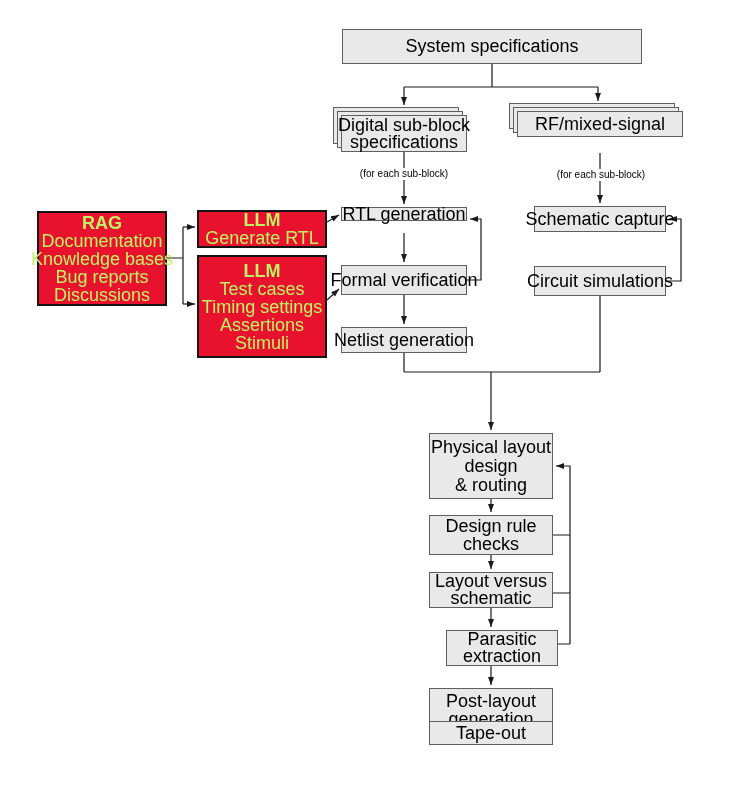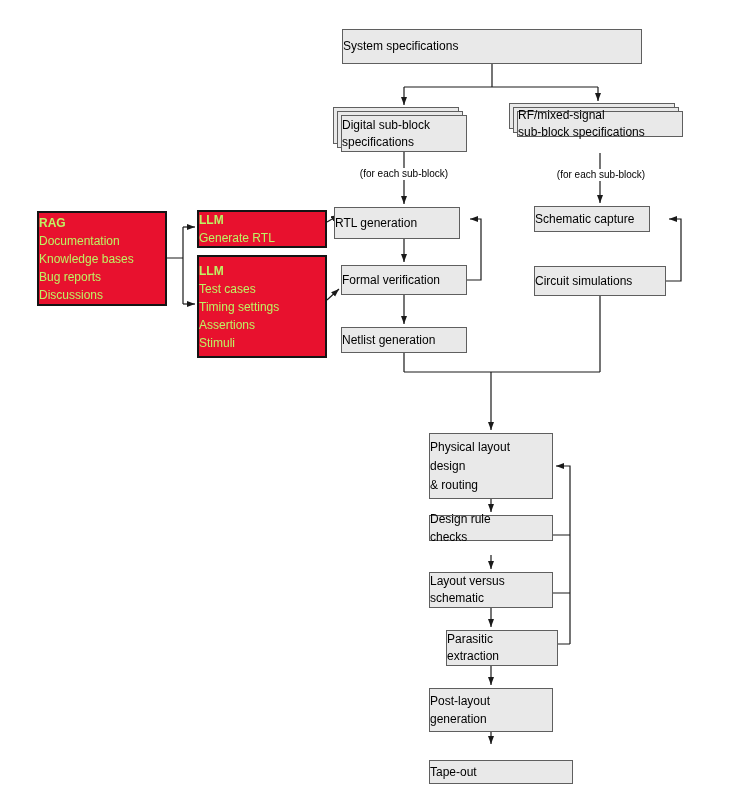--- a/index.html
+++ b/index.html
@@ -4,22 +4,22 @@
 <style>
   html,body{margin:0;padding:0;background:#ffffff;}
   .canvas{
     position:relative;width:750px;height:786px;background:#ffffff;
     font-family:"Liberation Sans", sans-serif;color:#000;overflow:hidden;
   }
   .wires{position:absolute;left:0;top:0;width:750px;height:786px;}
   .box{
     position:absolute;box-sizing:border-box;
     background:#e9e9e9;border:1.5px solid #5f5f5f;
-    display:flex;flex-direction:column;align-items:flex-start;justify-content:center;
-    font-size:12px;line-height:17px;text-align:center;
+    display:flex;flex-direction:column;align-items:center;justify-content:center;
+    font-size:18px;line-height:17px;text-align:center;
   }
   .box > div{white-space:nowrap;}
   .red{
     background:#e8112e;border:2px solid #141414;color:#bef264;
   }
   .red .title{font-weight:bold;}
   .stack{position:absolute;}
   .stack .layer{
     position:absolute;left:0;top:0;right:0;bottom:0;box-sizing:border-box;
     background:#e9e9e9;border:1.5px solid #5f5f5f;
@@ -83,21 +83,20 @@
       <div>Digital sub-block</div>
       <div>specifications</div>
     </div>
   </div>
 
   <div class="stack" style="left:517px;top:111px;width:166px;height:26px">
     <div class="layer l2"></div>
     <div class="layer l1"></div>
     <div class="box front">
       <div>RF/mixed-signal</div>
-      <div>sub-block specifications</div>
     </div>
   </div>
 
   <div class="note" style="left:404px;top:168px">(for each sub-block)</div>
   <div class="note" style="left:601px;top:169px">(for each sub-block)</div>
 
   <div class="box red" style="left:37px;top:211px;width:130px;height:95px;line-height:18px">
     <div class="title">RAG</div>
     <div>Documentation</div>
     <div>Knowledge bases</div>
@@ -111,63 +110,63 @@
   </div>
 
   <div class="box red" style="left:197px;top:255px;width:130px;height:103px;line-height:18px">
     <div class="title">LLM</div>
     <div>Test cases</div>
     <div>Timing settings</div>
     <div>Assertions</div>
     <div>Stimuli</div>
   </div>
 
-  <div class="box" style="left:334px;top:207px;width:126px;height:32px">
+  <div class="box" style="left:341px;top:207px;width:126px;height:14px">
     <div>RTL generation</div>
   </div>
 
   <div class="box" style="left:341px;top:265px;width:126px;height:30px">
     <div>Formal verification</div>
   </div>
 
   <div class="box" style="left:341px;top:327px;width:126px;height:26px">
     <div>Netlist generation</div>
   </div>
 
-  <div class="box" style="left:534px;top:206px;width:116px;height:26px">
+  <div class="box" style="left:534px;top:206px;width:132px;height:26px">
     <div>Schematic capture</div>
   </div>
 
   <div class="box" style="left:429px;top:433px;width:124px;height:66px;line-height:19px">
     <div>Physical layout</div>
     <div>design</div>
     <div>&amp; routing</div>
   </div>
 
   <div class="box" style="left:534px;top:266px;width:132px;height:30px">
     <div>Circuit simulations</div>
   </div>
 
-  <div class="box" style="left:429px;top:515px;width:124px;height:26px;line-height:18px">
+  <div class="box" style="left:429px;top:515px;width:124px;height:40px;line-height:18px">
     <div>Design rule</div>
     <div>checks</div>
   </div>
 
   <div class="box" style="left:429px;top:572px;width:124px;height:36px;line-height:17px">
     <div>Layout versus</div>
     <div>schematic</div>
   </div>
 
   <div class="box" style="left:446px;top:630px;width:112px;height:36px;line-height:17px">
     <div>Parasitic</div>
     <div>extraction</div>
   </div>
 
   <div class="box" style="left:429px;top:688px;width:124px;height:44px;line-height:18px">
     <div>Post-layout</div>
     <div>generation</div>
   </div>
 
-  <div class="box" style="left:429px;top:760px;width:144px;height:24px">
+  <div class="box" style="left:429px;top:721px;width:124px;height:24px">
     <div>Tape-out</div>
   </div>
 
 </div>
 
 </body></html>

